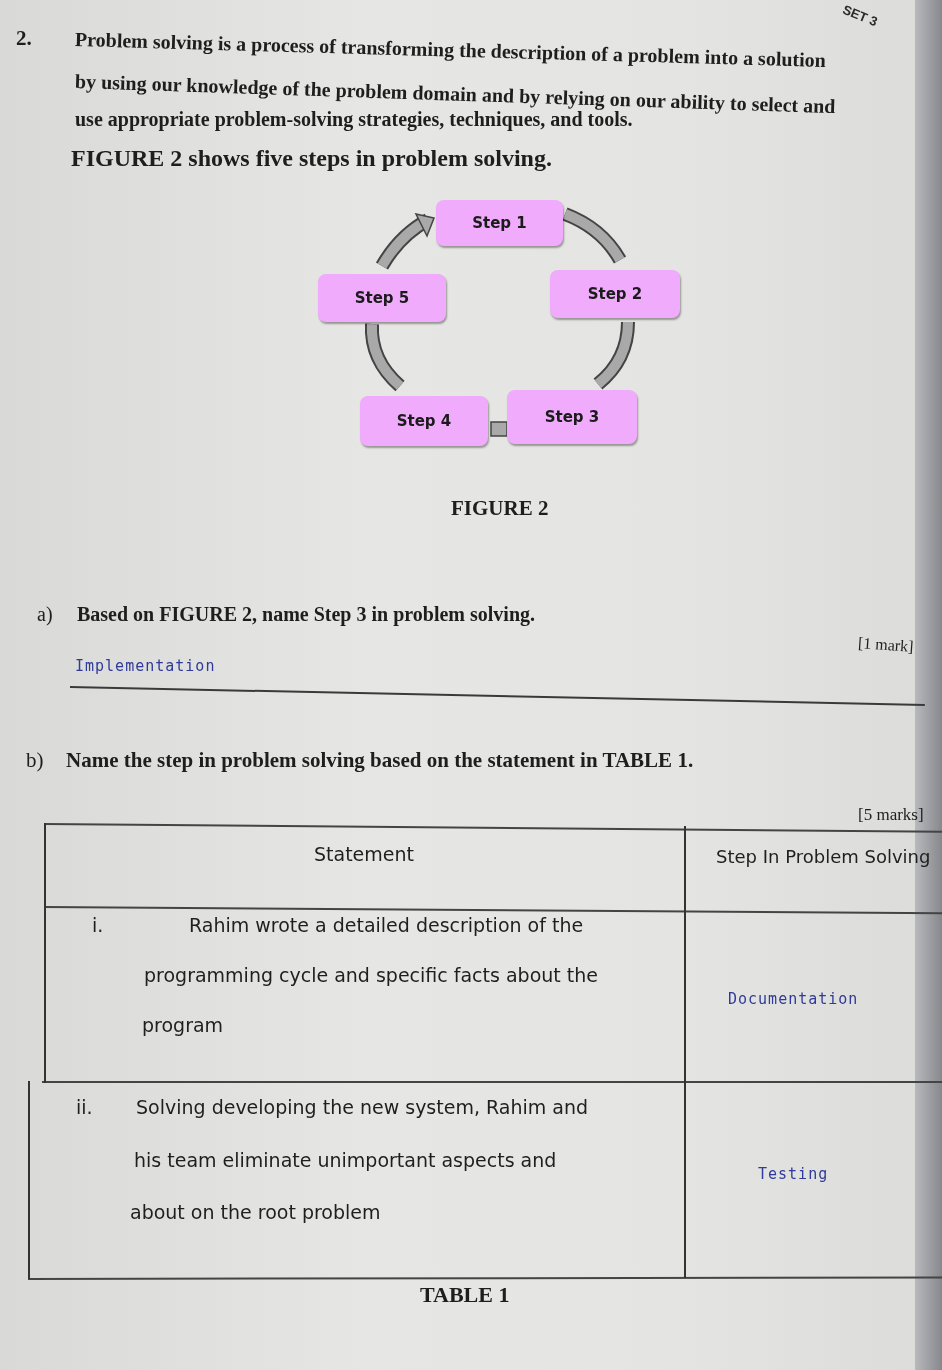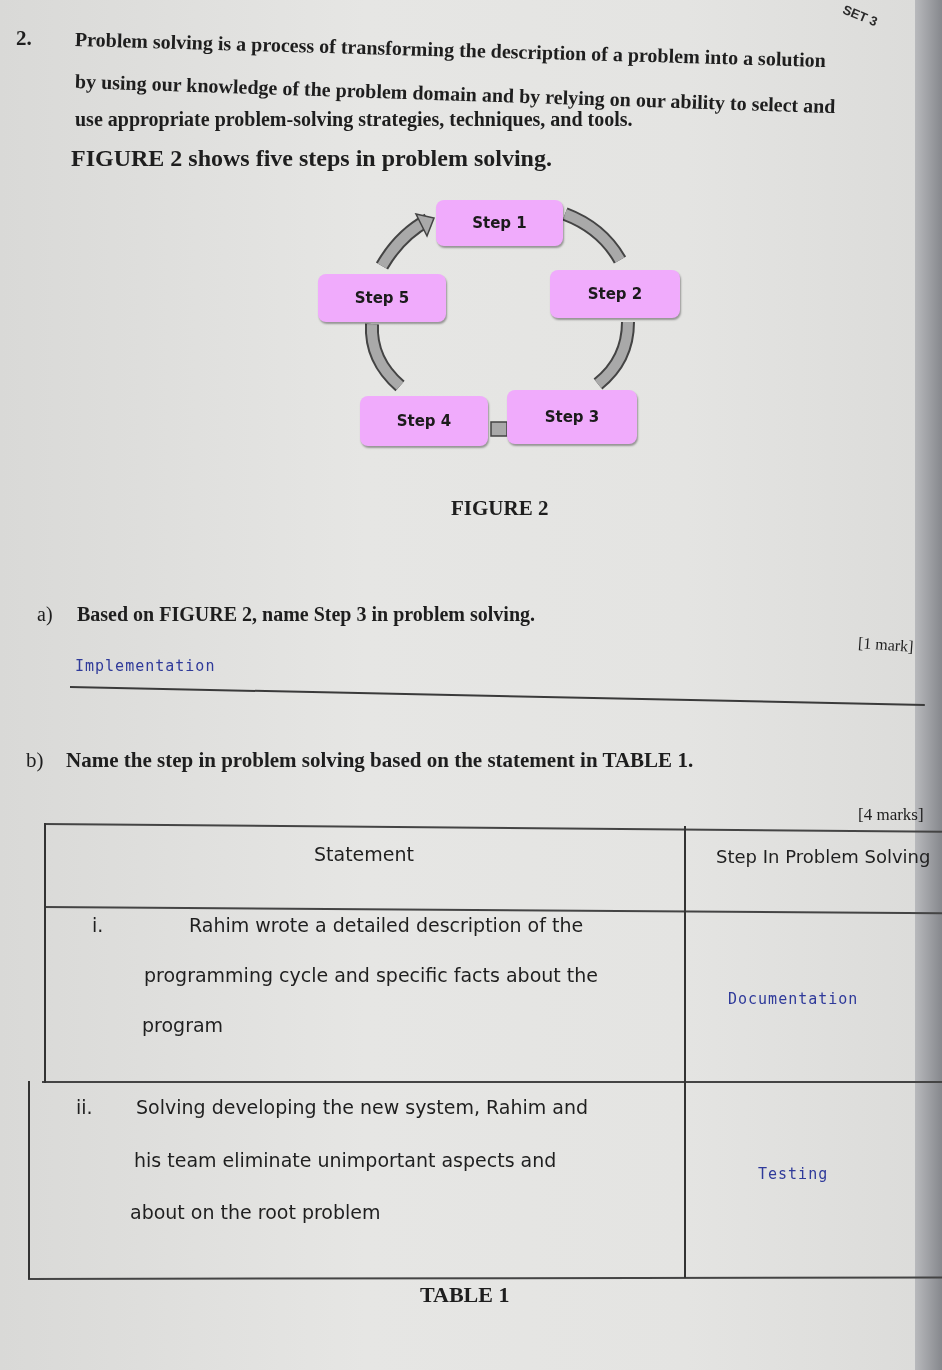--- a/index.html
+++ b/index.html
@@ -96,21 +96,21 @@
 <div class="qa">
   <span class="lbl">a)</span><span>Based on FIGURE 2, name Step 3 in problem solving.</span>
 </div>
 <div class="mark-a">[1 mark]</div>
 <div class="answer-a">Implementation</div>
 <div class="answer-line"></div>
 
 <div class="qb">
   <span class="lbl">b)</span><span>Name the step in problem solving based on the statement in TABLE 1.</span>
 </div>
-<div class="mark-b">[4 marks]</div>
+<div class="mark-b">[5 marks]</div>
 
 <div>
   <div class="hline" style="left:44px;top:823px;width:898px;transform:rotate(0.5deg);transform-origin:left;"></div>
   <div class="hline" style="left:44px;top:906px;width:898px;transform:rotate(0.4deg);transform-origin:left;"></div>
   <div class="hline" style="left:42px;top:1081px;width:900px;"></div>
   <div class="hline" style="left:28px;top:1278px;width:914px;transform:rotate(-0.1deg);transform-origin:left;"></div>
   <div class="vline" style="left:44px;top:823px;height:260px;"></div>
   <div class="vline" style="left:28px;top:1081px;height:198px;"></div>
   <div class="vline" style="left:684px;top:826px;height:452px;"></div>
 

